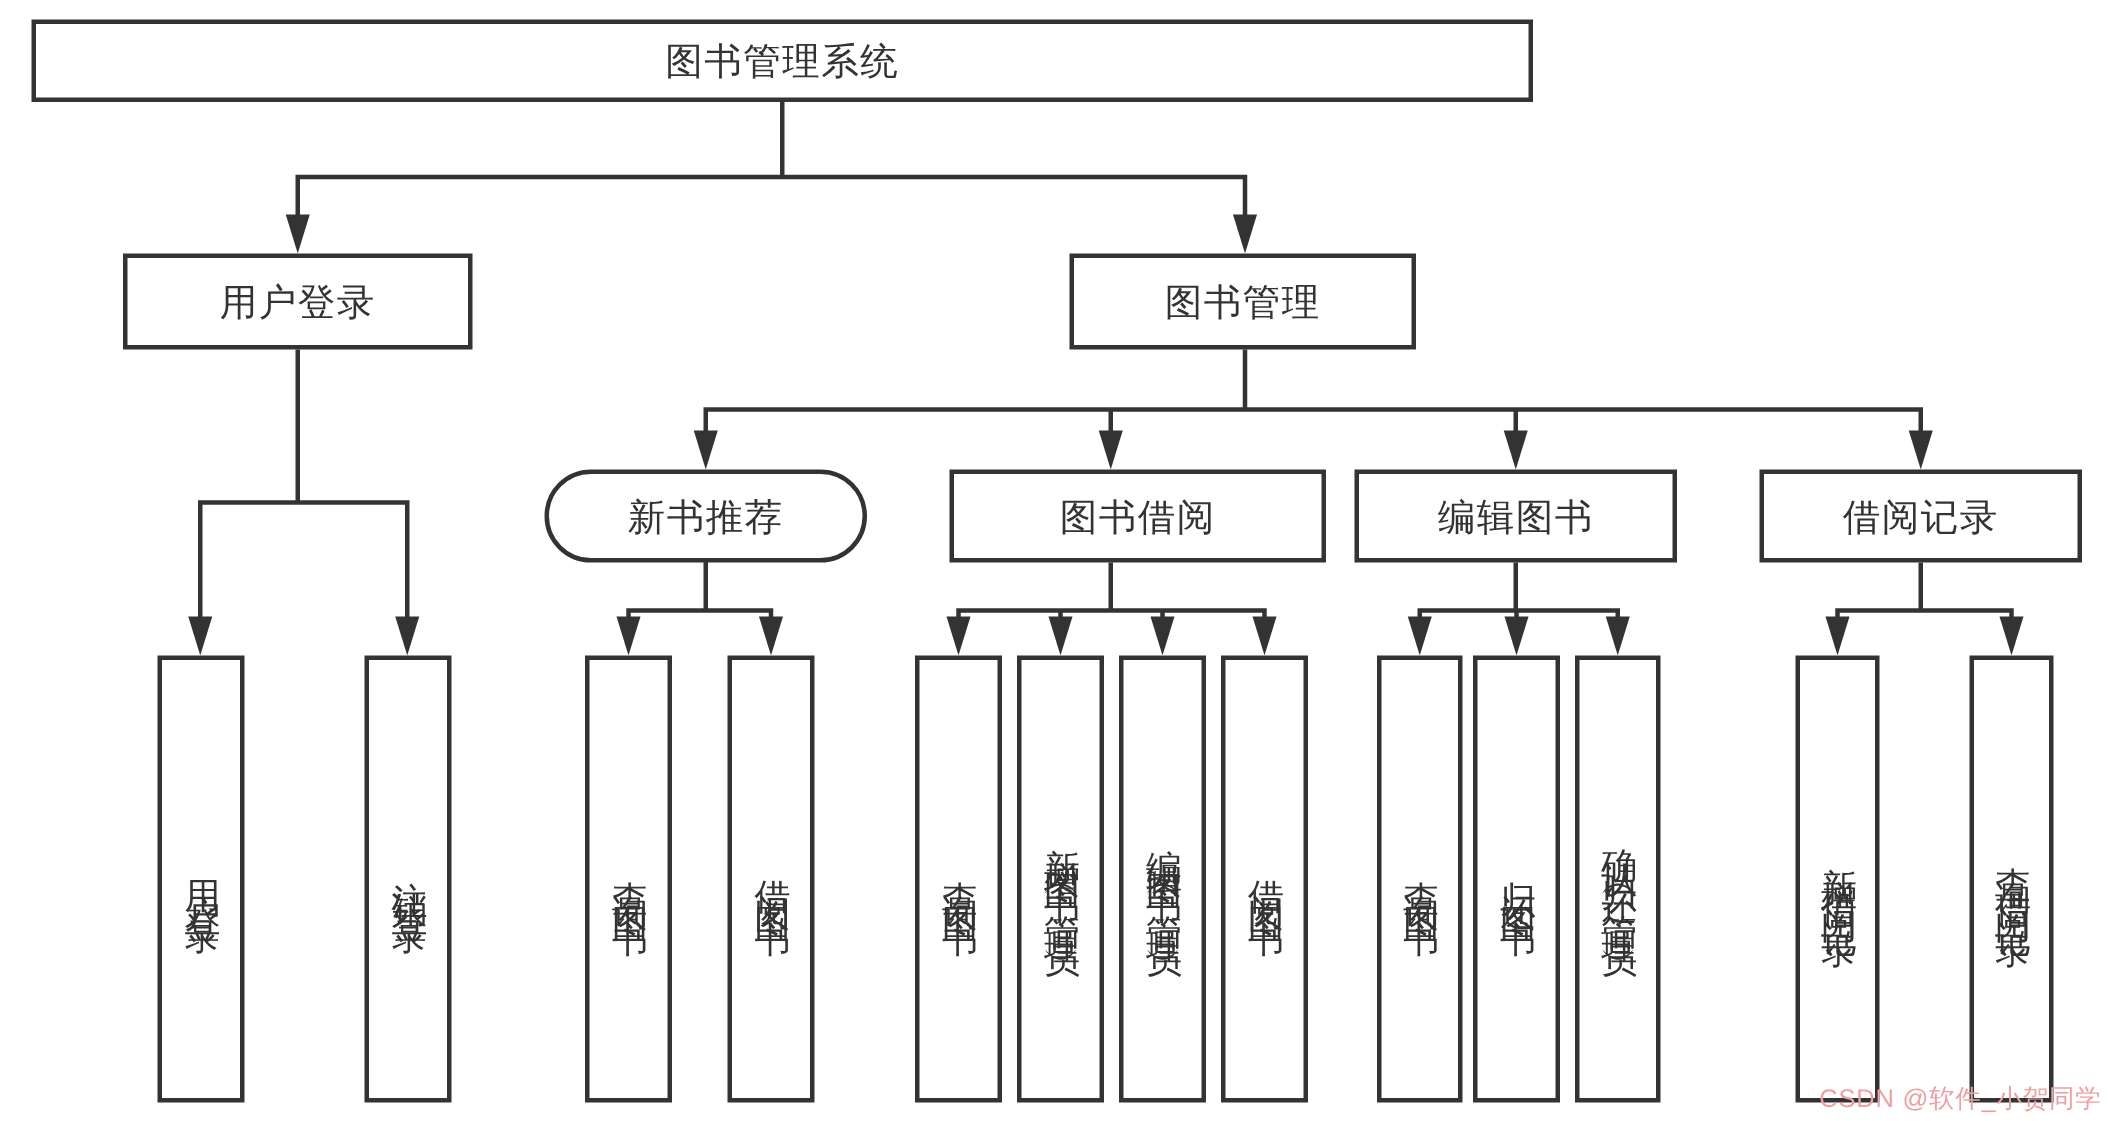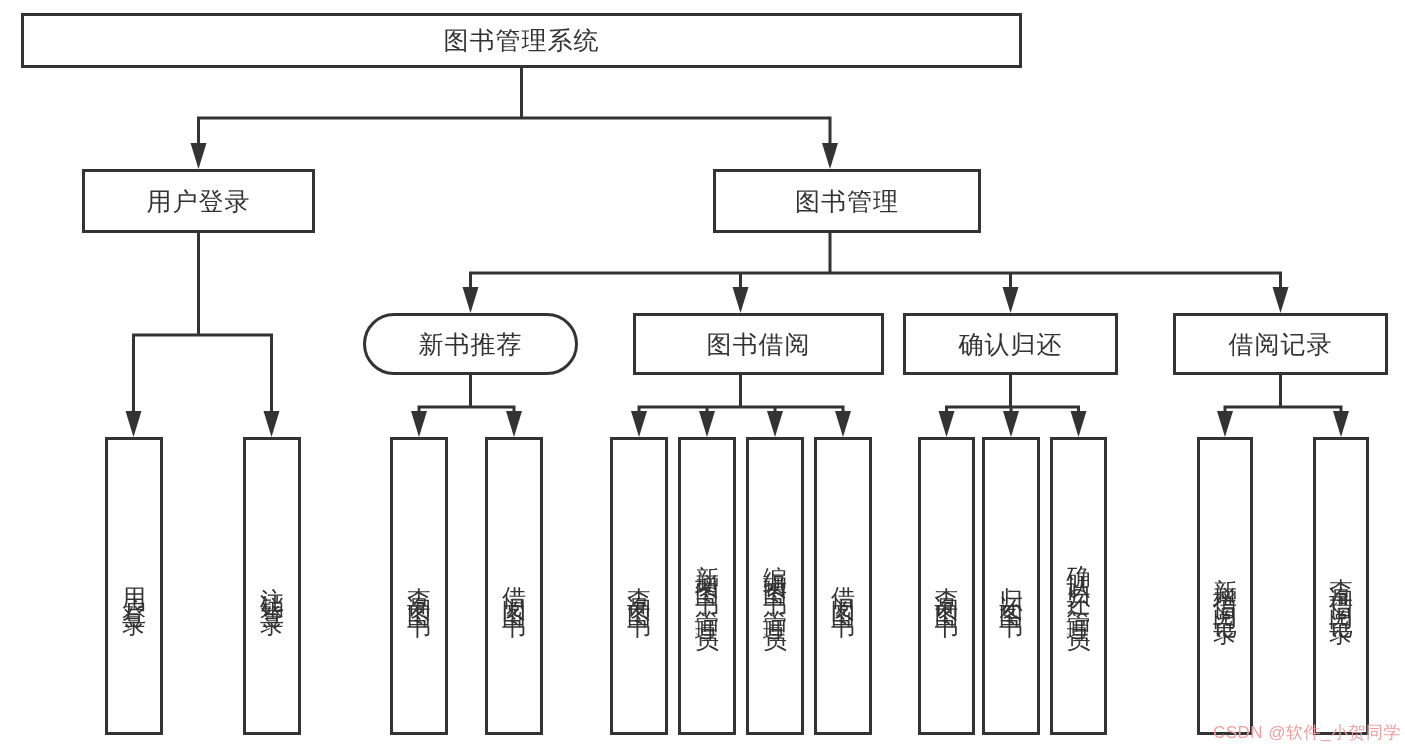--- a/index.html
+++ b/index.html
@@ -104,32 +104,32 @@
       </g>
     </svg>
 
   <div class="node" style="left:21px;top:13px;width:1001px;height:55px;">
     <span>图书管理系统</span>
   </div>
 
   <div class="node" style="left:82px;top:169px;width:233px;height:64px;">
     <span>用户登录</span>
   </div>
-  <div class="node" style="left:713px;top:169px;width:268px;height:64px;text-align:right;">
+  <div class="node" style="left:713px;top:169px;width:231px;height:64px;text-align:right;">
     <span>图书管理</span>
   </div>
 
   <div class="node" style="left:363px;top:313px;width:215px;height:62px;border-radius:31px;">
     <span>新书推荐</span>
   </div>
   <div class="node" style="left:633px;top:313px;width:251px;height:62px;">
     <span>图书借阅</span>
   </div>
   <div class="node" style="left:903px;top:313px;width:215px;height:62px;">
-    <span>确认归还</span>
+    <span>编辑图书</span>
   </div>
   <div class="node" style="left:1173px;top:313px;width:215px;height:62px;">
     <span>借阅记录</span>
   </div>
 
   <div class="leaf" style="left:105px;width:58px;">
     <span>用户登录</span>
   </div>
   <div class="leaf" style="left:243px;width:58px;">
     <span>注销登录</span>

